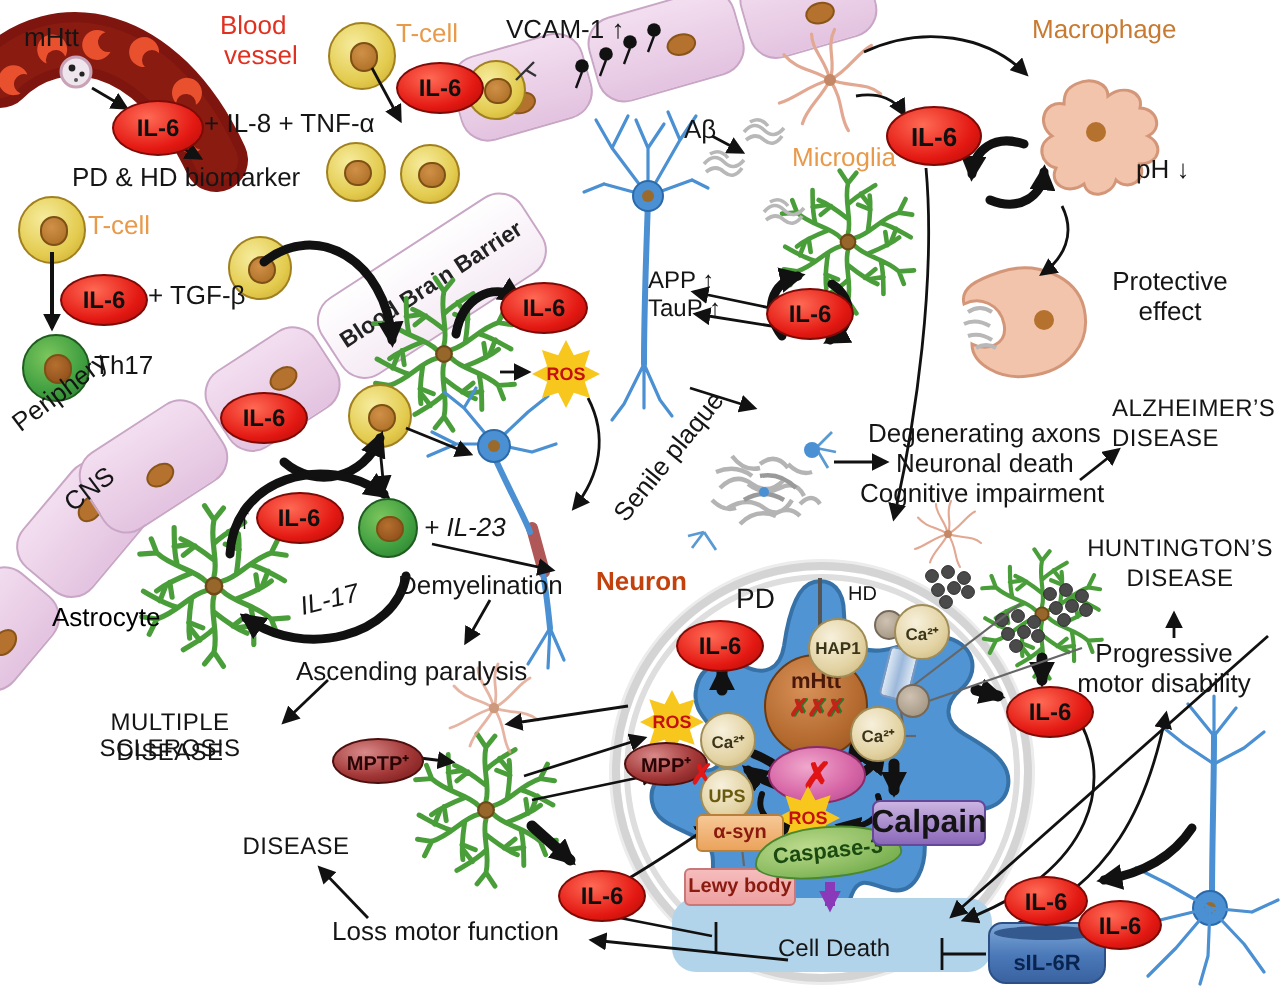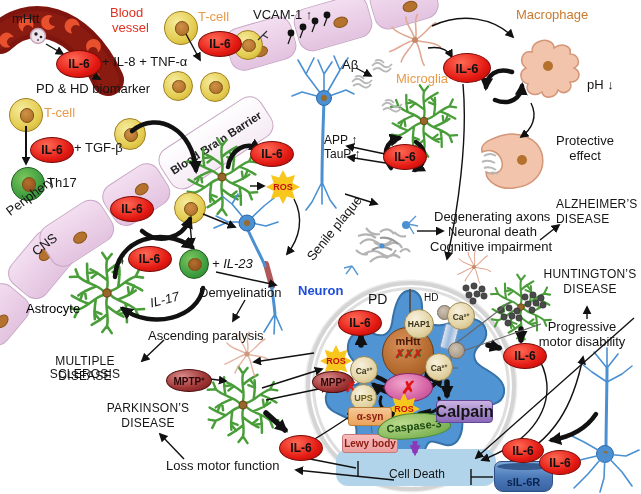--- a/index.html
+++ b/index.html
@@ -7,21 +7,21 @@
   .abs{position:absolute;}
   .lbl{position:absolute;font-size:13px;line-height:1.12;color:#151515;white-space:nowrap;z-index:6;}
   .sm{font-size:12px;}
   .dis{font-size:12px;letter-spacing:.2px;}
   .ctr{text-align:center;white-space:normal;}
   .it{font-style:italic;}
   .orange{color:#e89a4a;}
   .brown{color:#c87a30;}
   .red{color:#e03020;}
   .olive{color:#000000;}
-  .blue{color:#1d4ed8;font-weight:bold;}
+  .blue{color:#c2410c;font-weight:bold;}
   .il6{position:absolute;display:flex;align-items:center;justify-content:center;width:42px;height:24px;border-radius:50%;
     background:radial-gradient(ellipse at 38% 30%,#ff6a55,#e31812 62%,#a80c08);border:1.5px solid #7e0a06;
     color:#101010;font-weight:bold;font-size:12px;z-index:7;}
   .rel{position:relative;left:auto;top:auto;flex:none;}
   .bigup{font-weight:bold;font-size:17px;color:#111;margin-right:1px;}
   .dred{position:absolute;display:flex;align-items:center;justify-content:center;border-radius:50%;
     background:radial-gradient(ellipse at 35% 30%,#d98a8a,#a33838 55%,#6e1515);border:1px solid #4e0f0f;
     color:#2a0505;font-weight:bold;font-size:10px;z-index:7;}
   .tan{position:absolute;display:flex;align-items:center;justify-content:center;border-radius:50%;
     background:radial-gradient(circle at 38% 32%,#f7f0dc,#e3d3a3 60%,#c7b276);border:1px solid #a08c56;
@@ -426,21 +426,21 @@
   <div class="lbl orange" style="left:198px;top:10px;">T-cell</div>
   <div class="lbl" style="left:253px;top:8px;">VCAM-1 ↑</div>
   <div class="lbl orange" style="left:44px;top:106px;">T-cell</div>
   <div class="lbl" style="left:74px;top:141px;">+ TGF-β</div>
   <div class="lbl" style="left:47px;top:176px;">Th17</div>
   <div class="lbl" style="left:8px;top:206px;transform:rotate(-37deg);transform-origin:0 50%;">Periphery</div>
   <div class="lbl" style="left:34px;top:246px;transform:rotate(-37deg);transform-origin:0 50%;">CNS</div>
   <div class="lbl" style="left:342px;top:58px;">Aβ</div>
   <div class="lbl orange" style="left:396px;top:72px;">Microglia</div>
   <div class="lbl brown" style="left:516px;top:8px;">Macrophage</div>
-  <div class="lbl" style="left:587px;top:78px;">pH ↓</div>
+  <div class="lbl" style="left:568px;top:78px;">pH ↓</div>
   <div class="lbl ctr" style="left:540px;top:134px;width:90px;">Protective</div>
   <div class="lbl ctr" style="left:540px;top:149px;width:90px;">effect</div>
   <div class="lbl sm" style="left:324px;top:134px;">APP ↑</div>
   <div class="lbl sm" style="left:324px;top:148px;">TauP ↑</div>
   <div class="lbl" style="left:310px;top:252px;transform:rotate(-51deg);transform-origin:0 50%;">Senile plaque</div>
   <div class="lbl" style="left:434px;top:210px;">Degenerating axons</div>
   <div class="lbl" style="left:448px;top:225px;">Neuronal death</div>
   <div class="lbl" style="left:430px;top:240px;">Cognitive impairment</div>
   <div class="lbl dis" style="left:556px;top:198px;">ALZHEIMER’S</div>
   <div class="lbl dis" style="left:556px;top:213px;">DISEASE</div>
@@ -449,20 +449,19 @@
   <div class="lbl ctr" style="left:526px;top:320px;width:112px;">Progressive</div>
   <div class="lbl ctr" style="left:526px;top:335px;width:112px;">motor disability</div>
   <div class="lbl blue" style="left:298px;top:284px;">Neuron</div>
   <div class="lbl it" style="left:212px;top:257px;">+ IL-23</div>
   <div class="lbl it" style="left:150px;top:293px;transform:rotate(-14deg);">IL-17</div>
   <div class="lbl" style="left:199px;top:286px;">Demyelination</div>
   <div class="lbl" style="left:148px;top:329px;">Ascending paralysis</div>
   <div class="lbl dis ctr" style="left:22px;top:355px;width:126px;">MULTIPLE SCLEROSIS</div>
   <div class="lbl dis ctr" style="left:22px;top:370px;width:126px;">DISEASE</div>
   <div class="lbl olive" style="left:26px;top:302px;">Astrocyte</div>
-  <div class="lbl dis ctr" style="left:96px;top:402px;width:104px;">PARKINSON’S</div>
   <div class="lbl dis ctr" style="left:96px;top:417px;width:104px;">DISEASE</div>
   <div class="lbl" style="left:166px;top:459px;">Loss motor function</div>
   <div class="lbl" style="left:368px;top:292px;font-size:14px;">PD</div>
   <div class="lbl" style="left:424px;top:292px;font-size:10px;">HD</div>
   <div class="lbl sm ctr" style="left:336px;top:468px;width:162px;z-index:7;">Cell Death</div>
 
 </div>
 
 </body></html>

